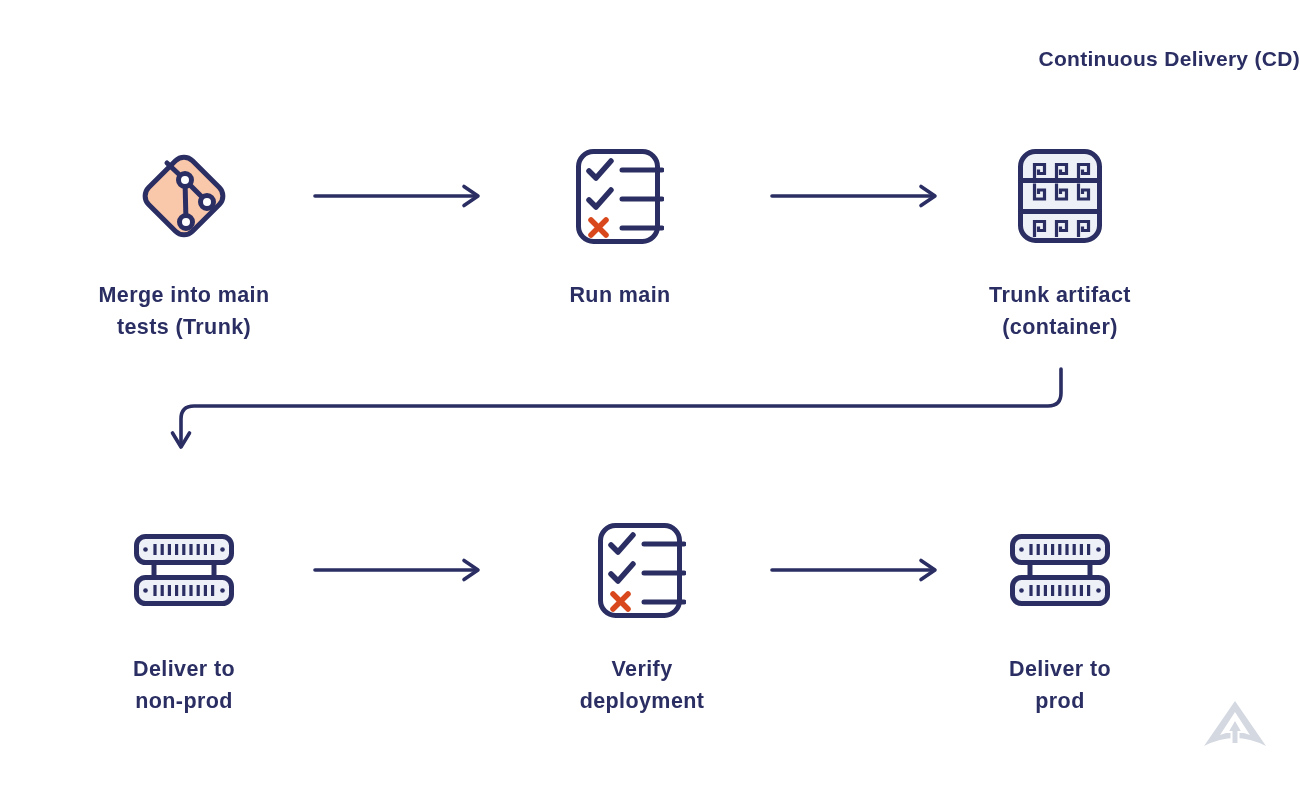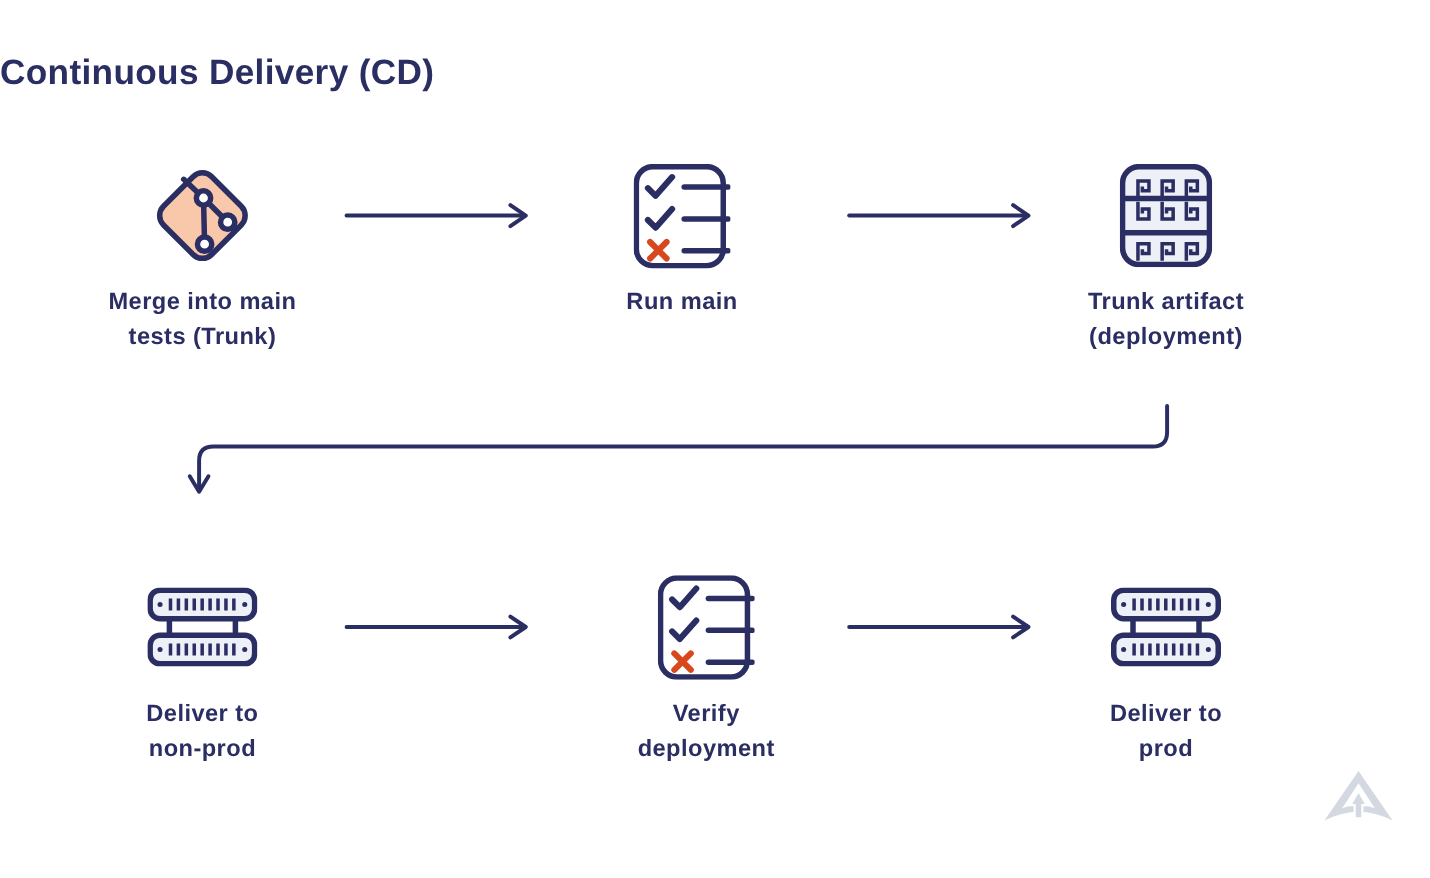--- a/index.html
+++ b/index.html
@@ -1,26 +1,26 @@
 <!DOCTYPE html>
 <html><head>
 <meta charset="utf-8">
 <style>
   html,body { margin:0; padding:0; background:#ffffff; }
   .canvas {
     position:relative; width:1300px; height:798px; background:#ffffff;
     font-family:"Liberation Sans", sans-serif; overflow:hidden;
   }
   .title {
-    position:absolute; top:47px; left:0; width:100%; text-align:left;
-    font-size:32px; font-weight:bold; color:#2A2E62; letter-spacing:0.3px;
+    position:absolute; top:47px; left:0; width:100%; text-align:right;
+    font-size:21px; font-weight:bold; color:#2A2E62; letter-spacing:0.3px;
   }
   .node { position:absolute; width:260px; text-align:center; }
   .icon-area { height:100px; display:flex; align-items:center; justify-content:center; }
-  .label { margin-top:12px; font-size:21.5px; line-height:32px; font-weight:bold;
+  .label { margin-top:33px; font-size:21.5px; line-height:32px; font-weight:bold;
            color:#2A2E62; letter-spacing:0.4px; }
   .label span { display:block; }
   .arrow { position:absolute; }
   svg { display:block; }
 </style>
 </head>
 <body>
 
 <div class="canvas">
 
@@ -90,21 +90,21 @@
           <path d="M60.5,34.5 V50 H70.5 V41 H64.5 V45"></path>
 
           <path d="M16.5,88 V72.5 H26.5 V81.5 H20.5 V77.5"></path>
           <path d="M38.5,88 V72.5 H48.5 V81.5 H42.5 V77.5"></path>
           <path d="M60.5,88 V72.5 H70.5 V81.5 H64.5 V77.5"></path>
         </g>
       </svg>
     </div>
     <div class="label">
       <span>Trunk artifact</span>
-      <span>(deployment)</span>
+      <span>(container)</span>
     </div>
   </div>
 
   <div class="node" style="left:54px; top:520px;">
     <div class="icon-area">
       <svg width="100" height="72" viewBox="0 0 100 72">
         <line x1="20" y1="24" x2="20" y2="48" stroke="#2A2E62" stroke-width="5"></line>
         <line x1="80" y1="24" x2="80" y2="48" stroke="#2A2E62" stroke-width="5"></line>
         <rect x="2.5" y="2.5" width="95" height="26" rx="9" fill="#EEF0F8" stroke="#2A2E62" stroke-width="5"></rect>
         <rect x="2.5" y="43.5" width="95" height="26" rx="9" fill="#EEF0F8" stroke="#2A2E62" stroke-width="5"></rect>

